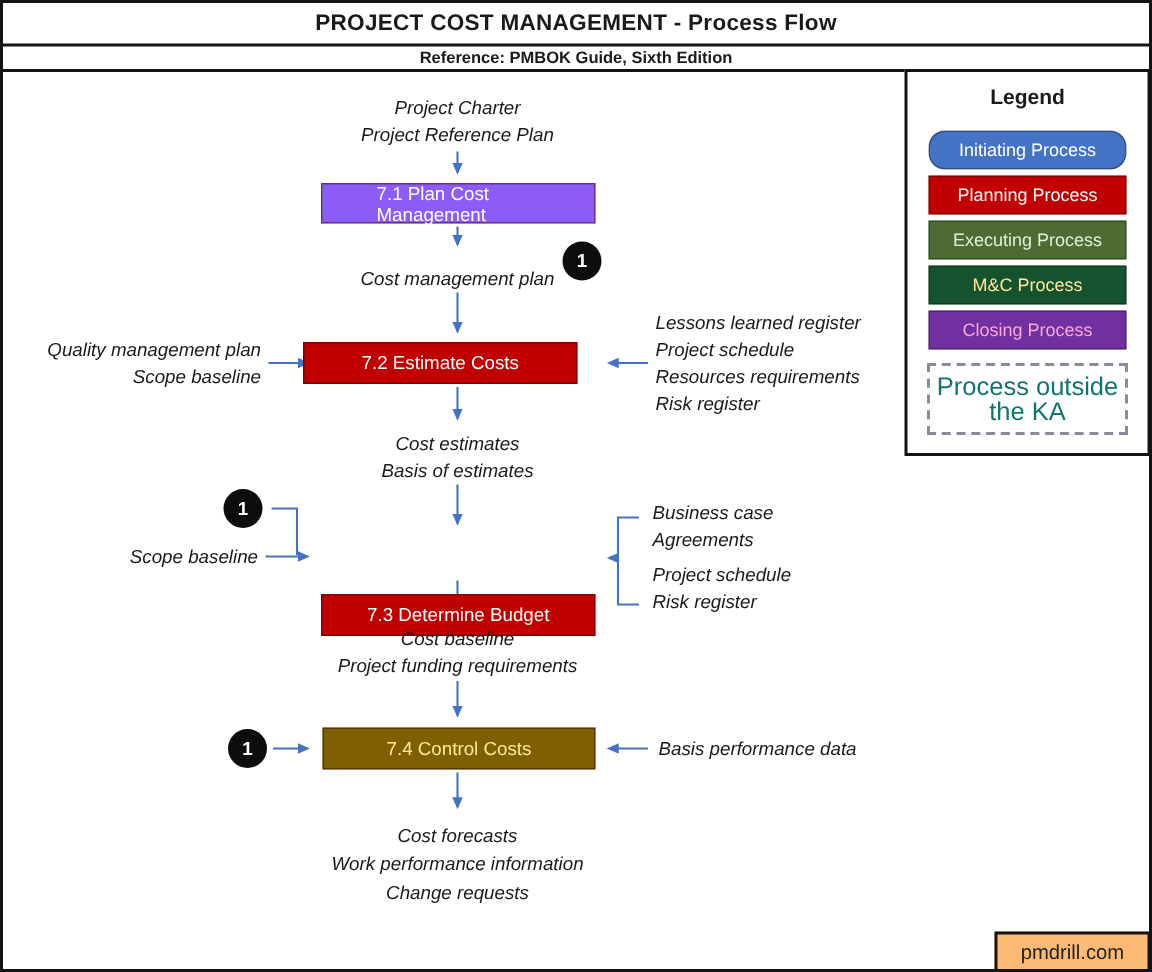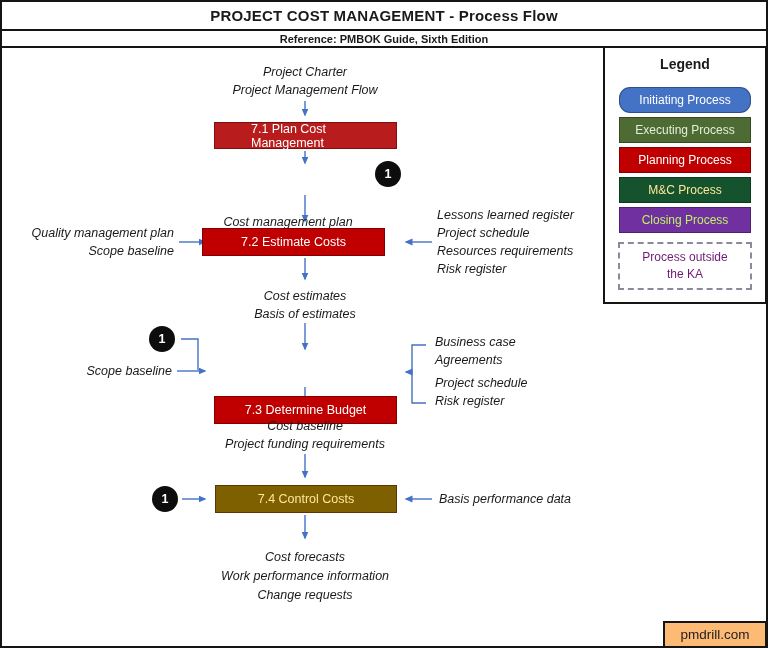--- a/index.html
+++ b/index.html
@@ -17,21 +17,21 @@
     font-size:11px;font-weight:bold;}
   
   .legend{position:absolute;left:601px;top:44px;width:164px;height:258px;
     box-sizing:border-box;border:2px solid #141414;background:#fff;}
   .legend-title{margin-top:7px;text-align:center;font-size:14px;font-weight:bold;line-height:18px;}
   .legend-item{width:132px;height:26px;margin:4px auto 0 auto;display:flex;align-items:center;
     justify-content:center;font-size:12px;border:1px solid rgba(0,0,0,.3);box-sizing:border-box;}
   .legend-item.first{margin-top:14px;border-radius:11px;}
   .legend-outside{width:134px;height:48px;margin:9px auto 0 auto;border:2px dashed #8a8a9a;
     box-sizing:border-box;display:flex;flex-direction:column;align-items:center;justify-content:center;
-    font-size:12px;line-height:17px;color:#701a75;}
+    font-size:17px;line-height:17px;color:#0f766e;}
   
   .io{position:absolute;font-style:italic;font-size:12.5px;line-height:18px;color:#1a1a1a;}
   .io.center{text-align:center;}
   .io.right{text-align:right;}
   .proc{position:absolute;box-sizing:border-box;border:1px solid rgba(60,0,0,.45);
     display:flex;align-items:center;justify-content:center;font-size:12.5px;color:#fff;}
   .badge{position:absolute;width:26px;height:26px;border-radius:50%;background:#0d0d0d;
     color:#fff;font-size:12.5px;font-weight:bold;display:flex;align-items:center;justify-content:center;}
   .wires{position:absolute;left:0;top:0;pointer-events:none;}
   .watermark{position:absolute;left:661px;top:619px;width:104px;height:27px;box-sizing:border-box;
@@ -68,38 +68,38 @@
       <path d="M424,343 L410,343 L410,401 L424,401"></path>
       <line x1="410" y1="370" x2="404" y2="370" marker-end="url(#ah)"></line>
       <line x1="180" y1="497" x2="203" y2="497" marker-end="url(#ah)"></line>
       <line x1="430" y1="497" x2="404" y2="497" marker-end="url(#ah)"></line>
     </g>
   </svg>
 
   <div class="legend">
     <div class="legend-title">Legend</div>
     <div class="legend-item first" style="background-color: rgb(68, 114, 196); color: rgb(255, 255, 255);">Initiating Process</div>
+    <div class="legend-item" style="background-color: rgb(192, 0, 0); color: rgb(255, 255, 255);">Planning Process</div>
     <div class="legend-item" style="background-color: rgb(78, 107, 51); color: rgb(226, 239, 218);">Executing Process</div>
-    <div class="legend-item" style="background-color: rgb(192, 0, 0); color: rgb(255, 255, 255);">Planning Process</div>
     <div class="legend-item" style="background-color: #14532d; color: rgb(255, 230, 153);">M&amp;C Process</div>
-    <div class="legend-item" style="background-color: rgb(112, 48, 160); color: #bef264;">Closing Process</div>
+    <div class="legend-item" style="background-color: rgb(112, 48, 160); color: #f9a8d4;">Closing Process</div>
     <div class="legend-outside">
       <span>Process outside</span>
       <span>the KA</span>
     </div>
   </div>
 
   <div class="io center" style="left:153px;top:61px;width:300px;">
     <div>Project Charter</div>
-    <div>Project Management Flow</div>
+    <div>Project Reference Plan</div>
   </div>
 
-  <div class="proc" style="left: 212px; top: 120px; width: 183px; height: 27px; background-color: #b91c1c; color: rgb(255, 255, 255); padding-left: 36px;">7.1 Plan Cost Management</div>
+  <div class="proc" style="left: 212px; top: 120px; width: 183px; height: 27px; background-color: #8b5cf6; color: rgb(255, 255, 255); padding-left: 36px;">7.1 Plan Cost Management</div>
 
-  <div class="io center" style="left:136px;top:175px;width:300px;margin-top:36px;">Cost management plan</div>
+  <div class="io center" style="left:153px;top:175px;width:300px;">Cost management plan</div>
   <div class="badge" style="left:373px;top:159px;">1</div>
 
   <div class="io right" style="left:8px;top:222px;width:164px;">
     <div>Quality management plan</div>
     <div>Scope baseline</div>
   </div>
   <div class="proc" style="left: 200px; top: 226px; width: 183px; height: 28px; background-color: rgb(192, 0, 0); color: rgb(255, 255, 255);">7.2 Estimate Costs</div>
   <div class="io" style="left:435px;top:204px;width:180px;">
     <div>Lessons learned register</div>
     <div>Project schedule</div>

